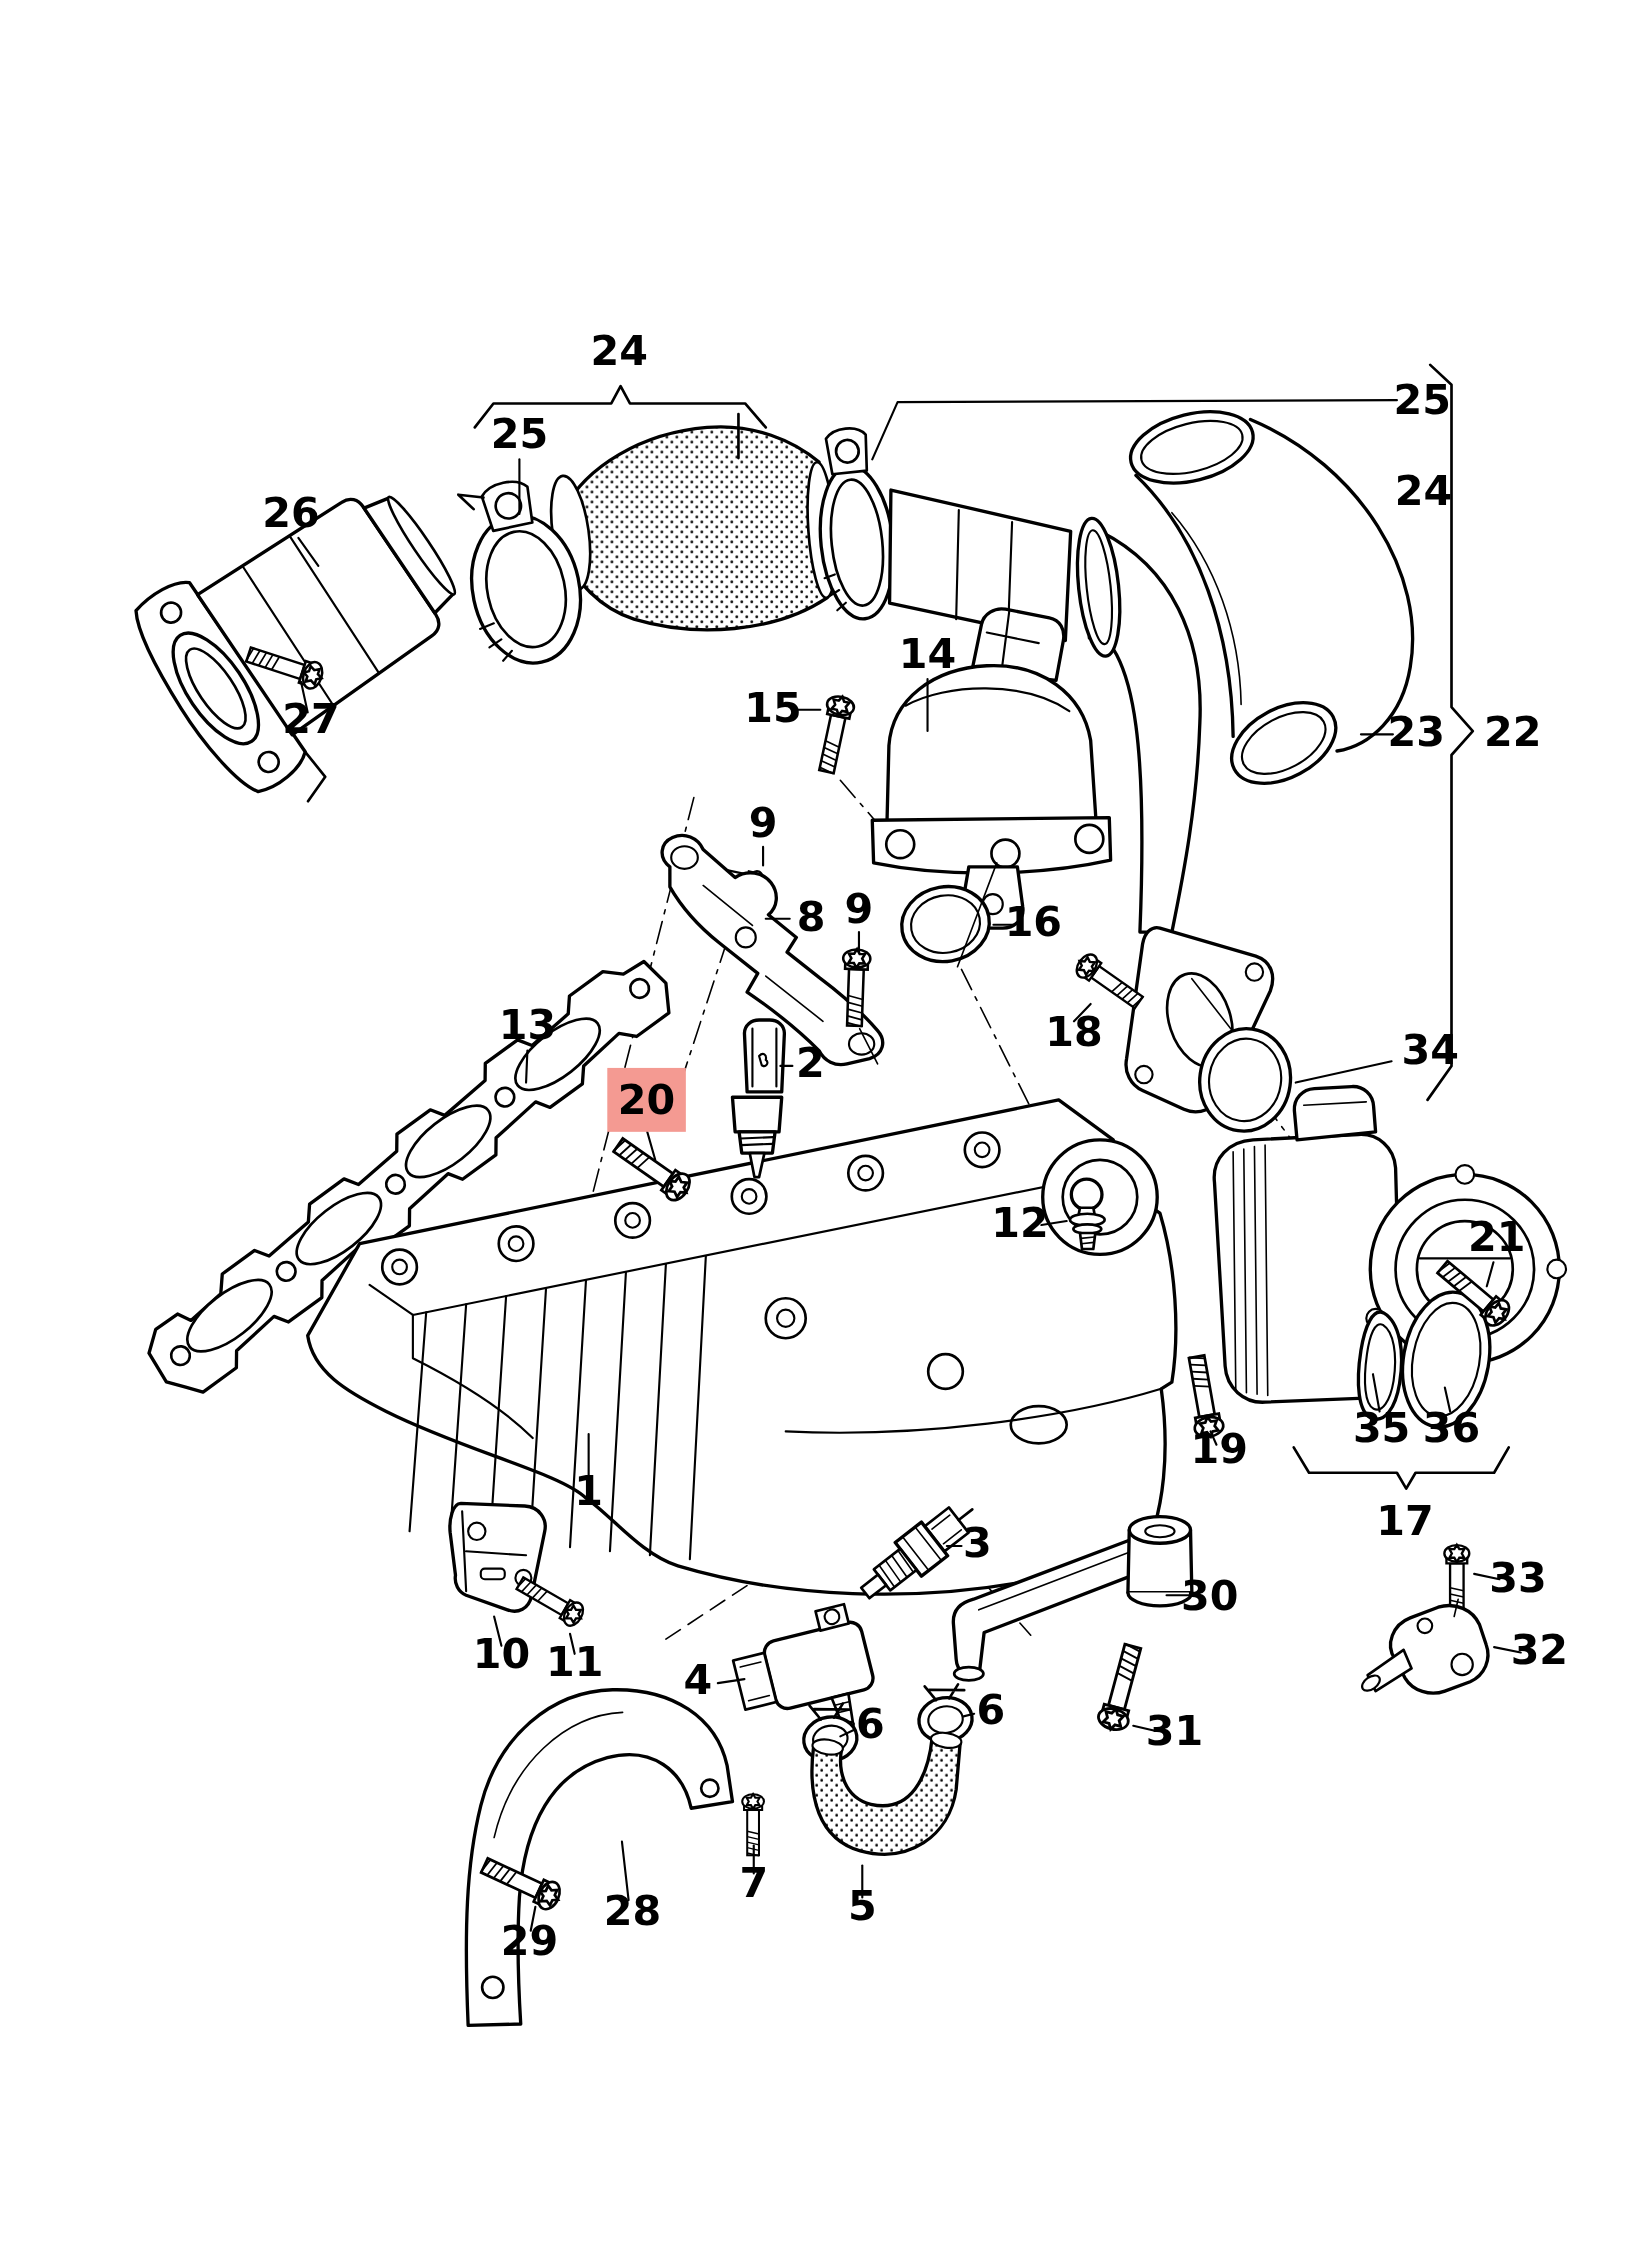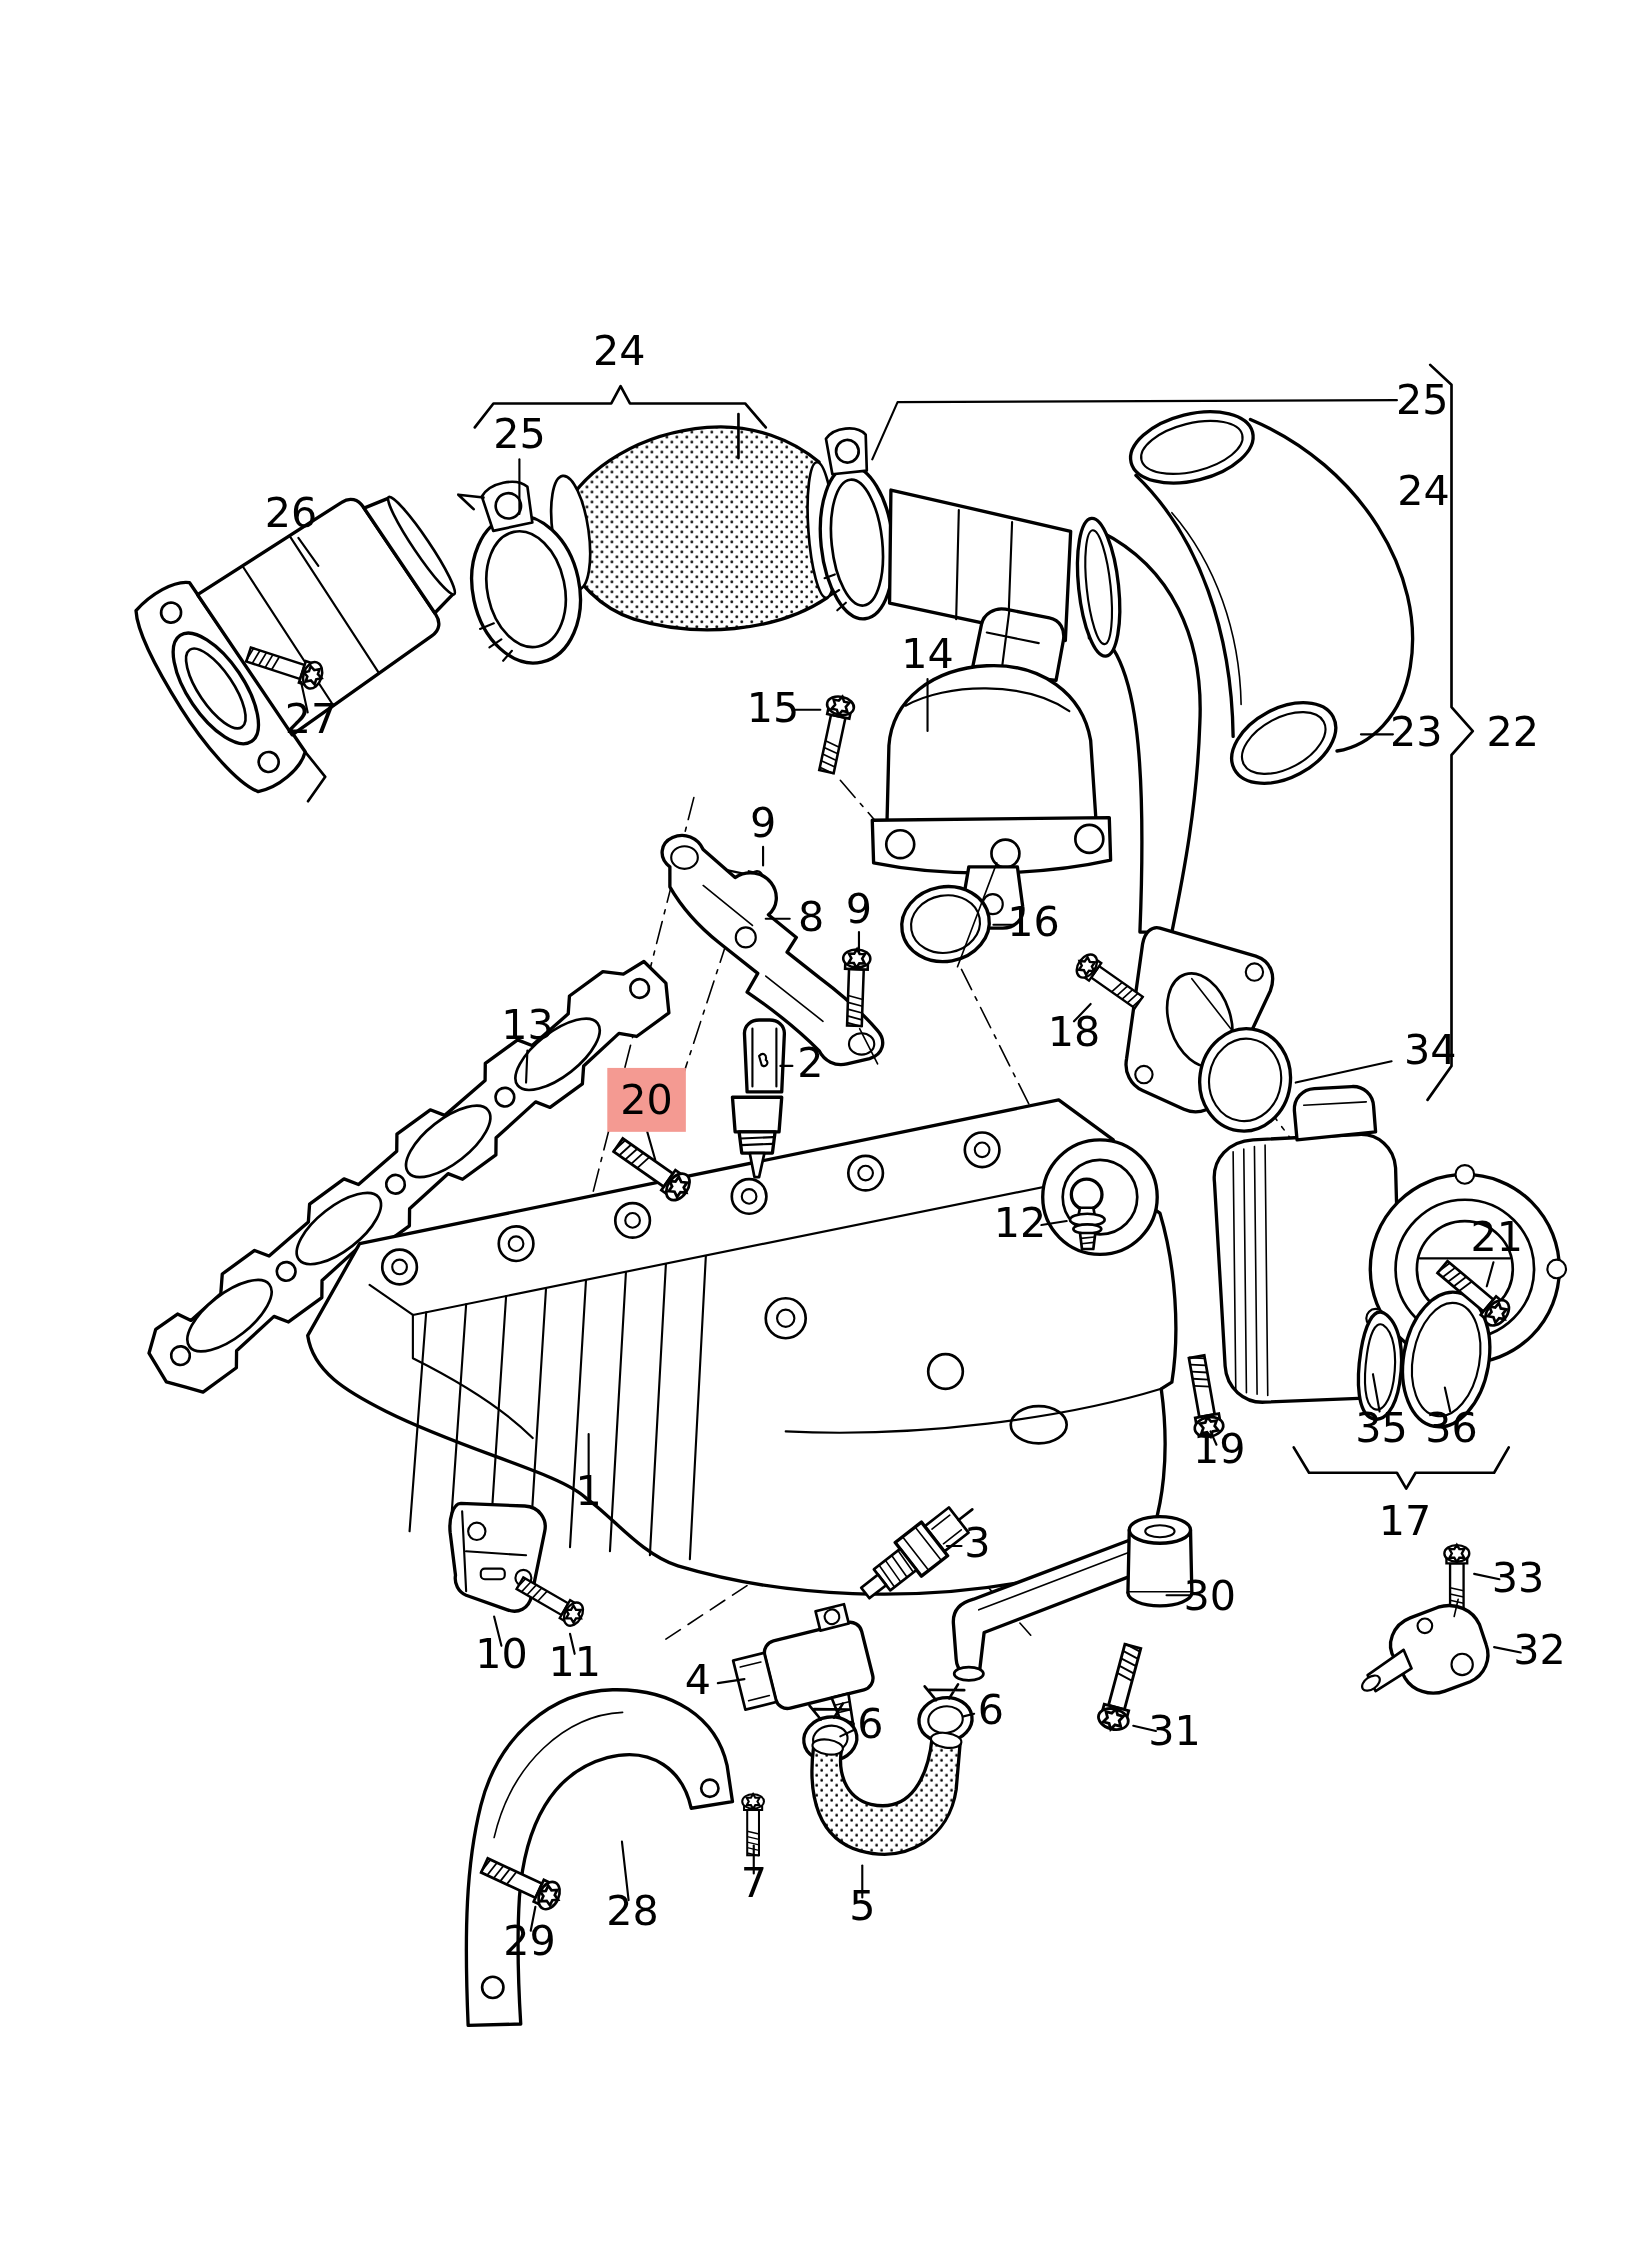--- a/index.html
+++ b/index.html
@@ -1,16 +1,16 @@
 <!DOCTYPE html>
 <html style="font-size:10.7px"><head>
 <meta charset="utf-8">
 <style>
   html,body{margin:0;padding:0;background:#fff;}
-  #stage{position:relative;width:1652px;height:2261px;background:#fff;overflow:hidden;}
+  #stage{position:relative;width:1652px;height:2261px;background:#fff;overflow:hidden;font-weight:bold;}
   svg{position:absolute;left:0;top:0;}
   text.callout{font-family:"DejaVu Sans","Liberation Sans",sans-serif;font-size:62px;fill:#000;text-anchor:middle;}
   .ln{stroke:#000;fill:none;stroke-linecap:round;stroke-linejoin:round;}
   .w5{stroke-width:5;} .w4{stroke-width:4;} .w3{stroke-width:3.2;} .w2{stroke-width:2.4;}
   .wh{fill:#fff;}
   .dd{stroke-dasharray:34 12 6 12;}
   .ds{stroke-dasharray:26 14;}
 </style>
 </head>
 <body>

